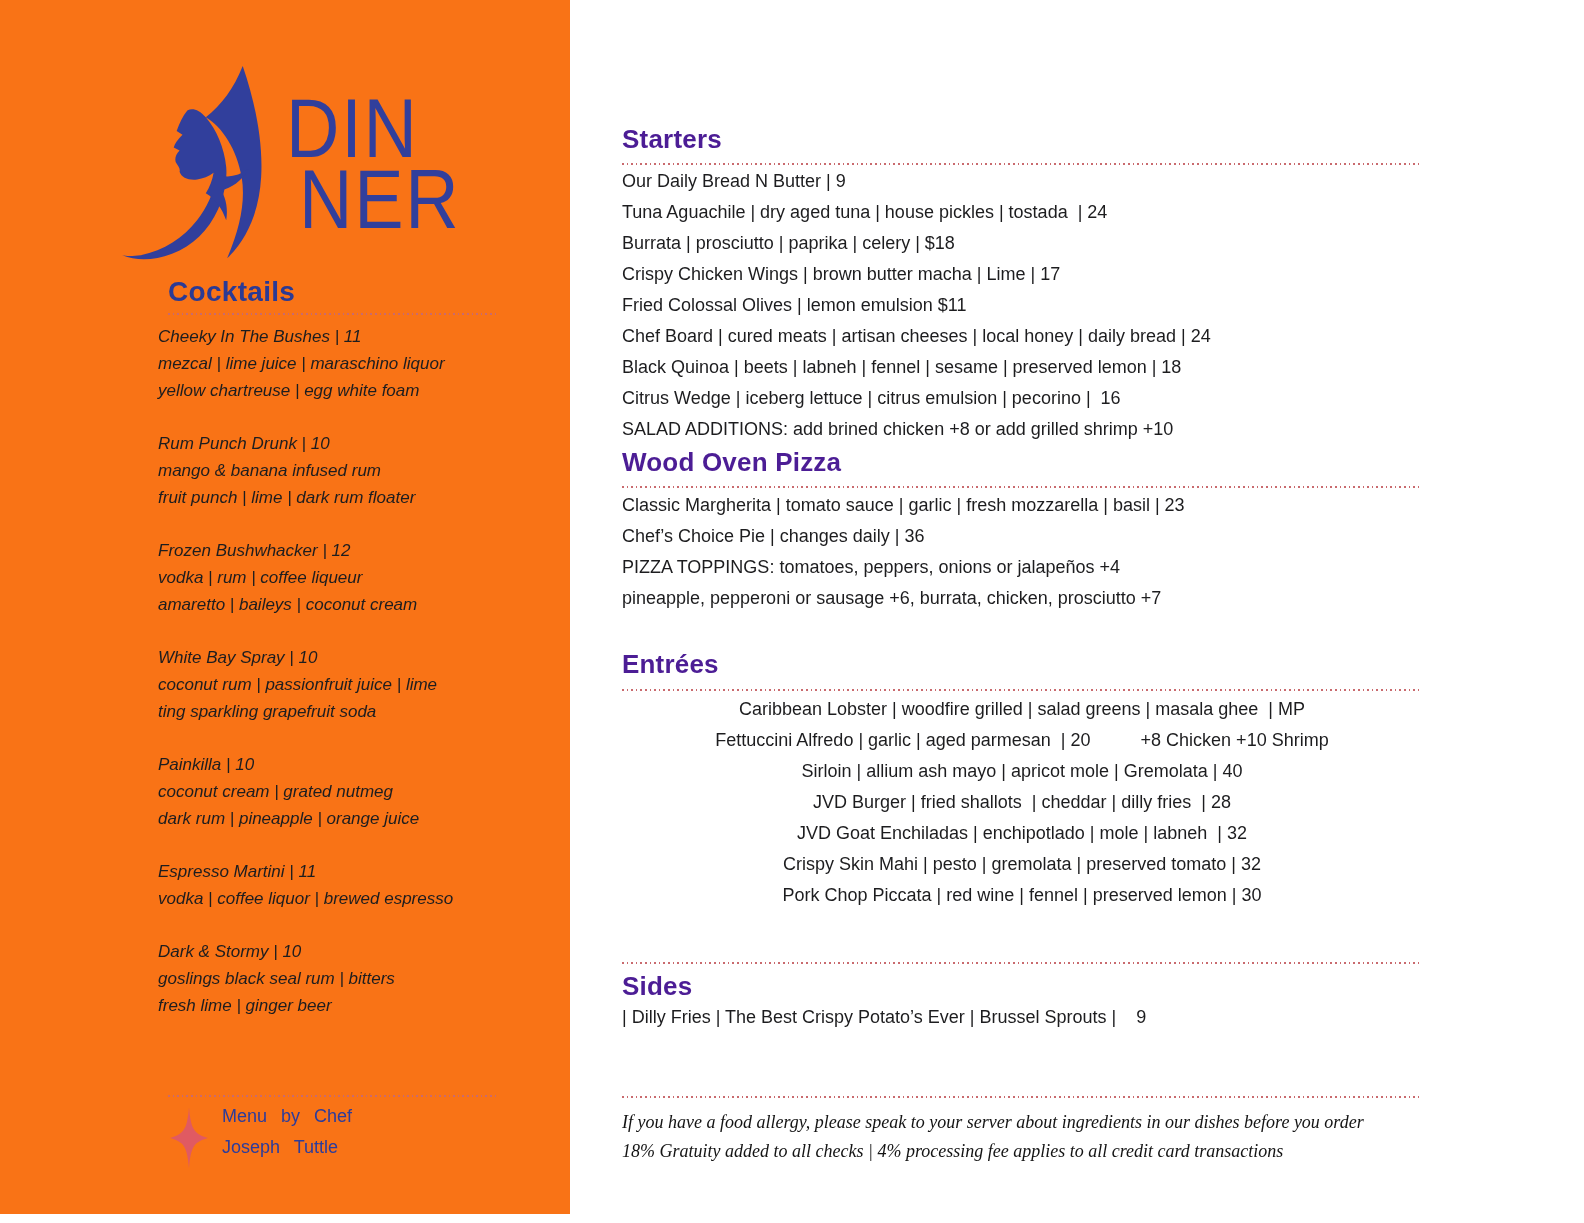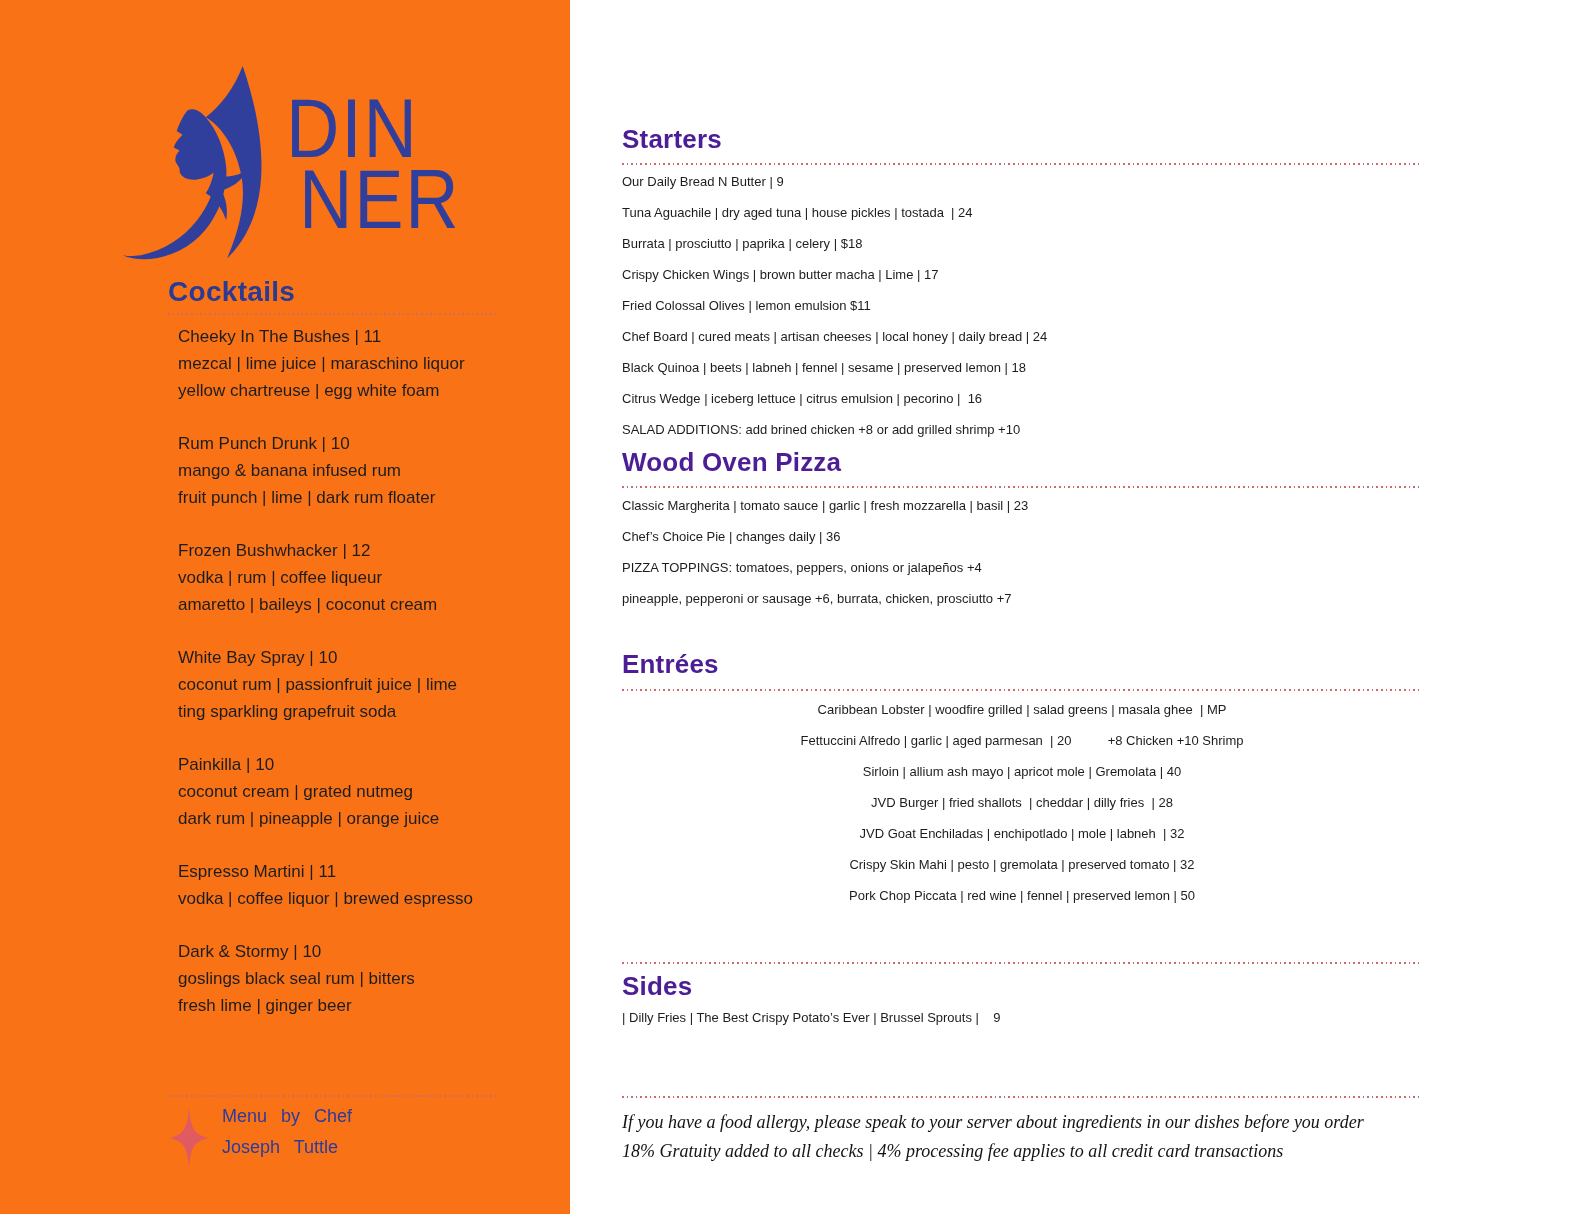--- a/index.html
+++ b/index.html
@@ -18,32 +18,32 @@
   .logo-l2{left:181px;top:97px;}
 
   
   .rule{position:absolute;height:3px;
     background-image:repeating-linear-gradient(to right,#c96a6e 0,#c96a6e 1.6px,transparent 1.6px,transparent 4.6px);
     background-repeat:repeat-x;background-size:100% 2.4px;background-position:0 0;}
 
   
   .left-title{position:absolute;left:168px;top:276px;font-size:28px;font-weight:bold;color:#2b3a94;letter-spacing:.3px;}
   .rule-cocktails{left:168px;top:313px;width:330px;}
-  .cocktail-list{position:absolute;left:178px;top:323px;width:370px;font-size:17px;line-height:27px;}
+  .cocktail-list{position:absolute;left:158px;top:323px;width:370px;font-size:17px;line-height:27px;font-style:italic;}
   .cocktail{margin:0 0 26px 0;}
   .cocktail div{white-space:pre-wrap;}
 
   .rule-credit{left:168px;top:1095px;width:330px;}
   .credit{position:absolute;left:168px;top:1100px;width:380px;}
   .credit svg{position:absolute;left:2px;top:7px;width:38px;height:62px;}
   .credit-text{position:absolute;left:54px;top:1px;font-size:18px;line-height:31px;color:#2c3c9c;word-spacing:9px;}
 
   
   .sec-title{position:absolute;left:622px;font-size:26px;font-weight:bold;color:#4c1d95;letter-spacing:.2px;}
-  .menu-list{position:absolute;left:622px;width:800px;font-size:13px;line-height:31px;}
+  .menu-list{position:absolute;left:622px;width:800px;font-size:18px;line-height:31px;}
   .menu-list div{white-space:pre-wrap;}
 
   .t-starters{top:124px;}
   .rule-starters{left:622px;top:163px;width:798px;}
   .l-starters{top:166px;}
 
   .t-pizza{top:447px;}
   .rule-pizza{left:622px;top:486px;width:798px;}
   .l-pizza{top:490px;}
 
@@ -163,21 +163,21 @@
 
 <div class="sec-title t-entrees">Entrées</div>
 <div class="rule rule-entrees"></div>
 <div class="menu-list l-entrees">
   <div>Caribbean Lobster | woodfire grilled | salad greens | masala ghee  | MP</div>
   <div>Fettuccini Alfredo | garlic | aged parmesan  | 20          +8 Chicken +10 Shrimp</div>
   <div>Sirloin | allium ash mayo | apricot mole | Gremolata | 40</div>
   <div>JVD Burger | fried shallots  | cheddar | dilly fries  | 28</div>
   <div>JVD Goat Enchiladas | enchipotlado | mole | labneh  | 32</div>
   <div>Crispy Skin Mahi | pesto | gremolata | preserved tomato | 32</div>
-  <div>Pork Chop Piccata | red wine | fennel | preserved lemon | 50</div>
+  <div>Pork Chop Piccata | red wine | fennel | preserved lemon | 30</div>
 </div>
 
 <div class="rule rule-sides"></div>
 <div class="sec-title t-sides">Sides</div>
 <div class="menu-list l-sides">
   <div>| Dilly Fries | The Best Crispy Potato’s Ever | Brussel Sprouts |    9</div>
 </div>
 
 <div class="rule rule-footer"></div>
 <div class="footer-notes">

